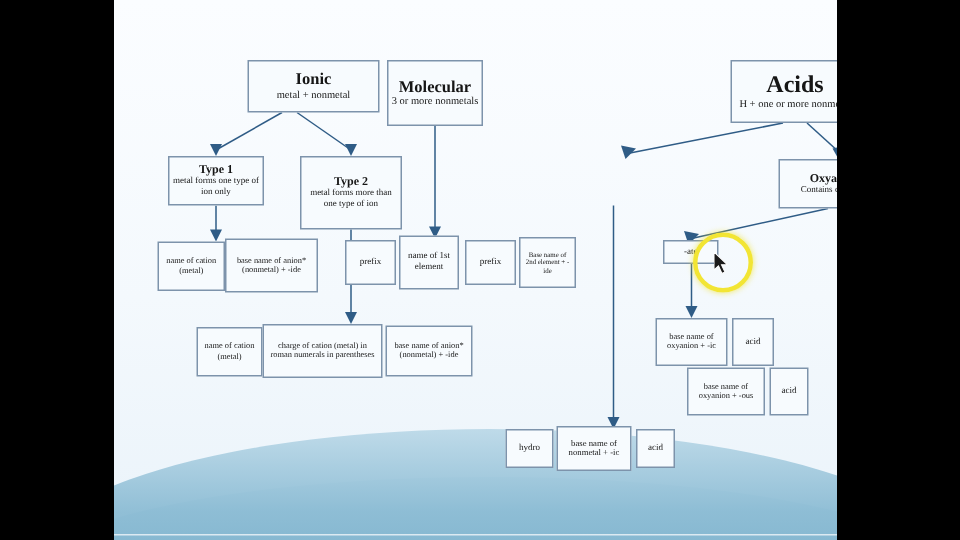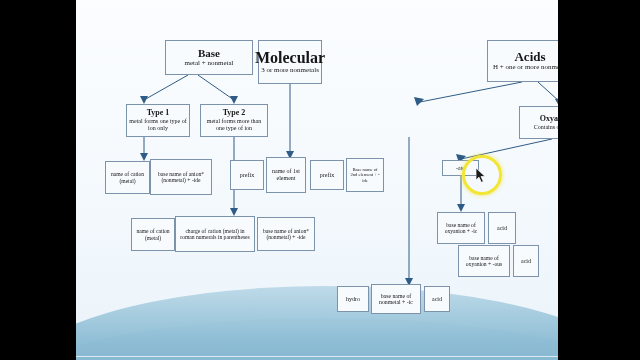--- a/index.html
+++ b/index.html
@@ -71,40 +71,40 @@
         <polygon points="479,99 489,97 483,106"></polygon>
         <polygon points="380,154 390,156 383,163"></polygon>
         <polygon points="511,156 521,154 515,163"></polygon>
         <polygon points="381,204 389,204 385,212"></polygon>
         <polygon points="512,235 520,235 516,243"></polygon>
         <polygon points="329,278 337,278 333,286"></polygon>
       </g>
     </svg>
 
     <div class="box" style="left:89px;top:40px;width:88px;height:35px;">
-      <div class="t" style="font-size:11px;">Base</div>
+      <div class="t" style="font-size:11px;">Ionic</div>
       <div style="font-size:7px;text-align:center;">metal + nonmetal</div>
     </div>
 
     <div class="box" style="left:182px;top:40px;width:64px;height:44px;">
-      <div class="t" style="font-size:16px;">Molecular</div>
+      <div class="t" style="font-size:11px;">Molecular</div>
       <div style="font-size:7px;">3 or more nonmetals</div>
     </div>
 
     <div class="box" style="left:411px;top:40px;width:86px;height:42px;">
-      <div class="t" style="font-size:13px;">Acids</div>
+      <div class="t" style="font-size:16px;">Acids</div>
       <div style="font-size:7px;">H + one or more nonmetal</div>
     </div>
 
-    <div class="box" style="left:50px;top:104px;width:64px;height:33px;">
+    <div class="box" style="left:36px;top:104px;width:64px;height:33px;">
       <div class="t" style="font-size:8px;">Type 1</div>
       <div style="font-size:6px;">metal forms one type of ion only</div>
     </div>
 
-    <div class="box" style="left:124px;top:104px;width:68px;height:33px;">
+    <div class="box" style="left:124px;top:104px;width:68px;height:49px;">
       <div class="t" style="font-size:8px;">Type 2</div>
       <div style="font-size:6px;">metal forms more than one type of ion</div>
     </div>
 
 
     <div class="box" style="left:443px;top:106px;width:70px;height:33px;">
       <div class="t" style="font-size:8px;">Oxyacid</div>
       <div style="font-size:6px;">Contains oxygen</div>
     </div>
 

